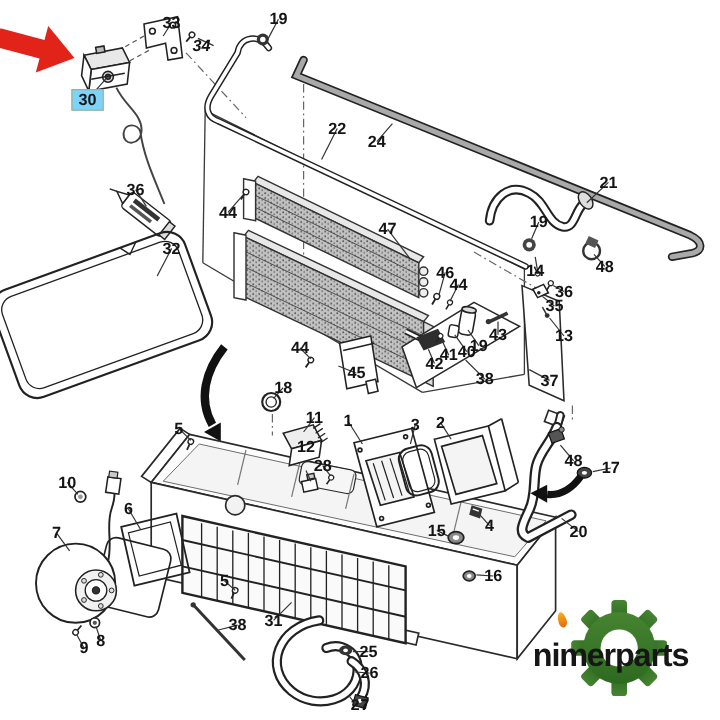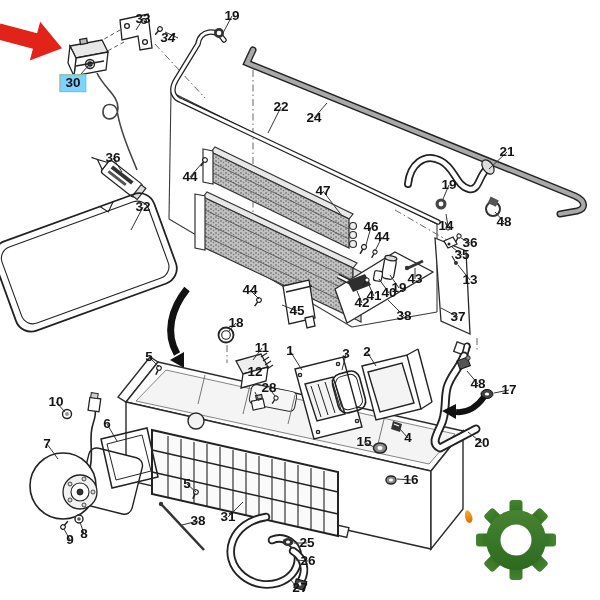--- a/index.html
+++ b/index.html
@@ -486,16 +486,17 @@
           <rect x="-6.5" y="-40" width="13" height="17" rx="3" transform="rotate(180)"></rect>
           <rect x="-6.5" y="-40" width="13" height="17" rx="3" transform="rotate(225)"></rect>
           <rect x="-6.5" y="-40" width="13" height="17" rx="3" transform="rotate(270)"></rect>
           <rect x="-6.5" y="-40" width="13" height="17" rx="3" transform="rotate(315)"></rect>
           <circle r="30"></circle>
         </g>
       </g>
       <circle r="15.5" fill="#fff"></circle>
     </g>
   </svg>
+  <span class="brand">nimerparts</span>
   <span class="flame"></span>
 </div>
 
 </div>
 
 </body></html>

